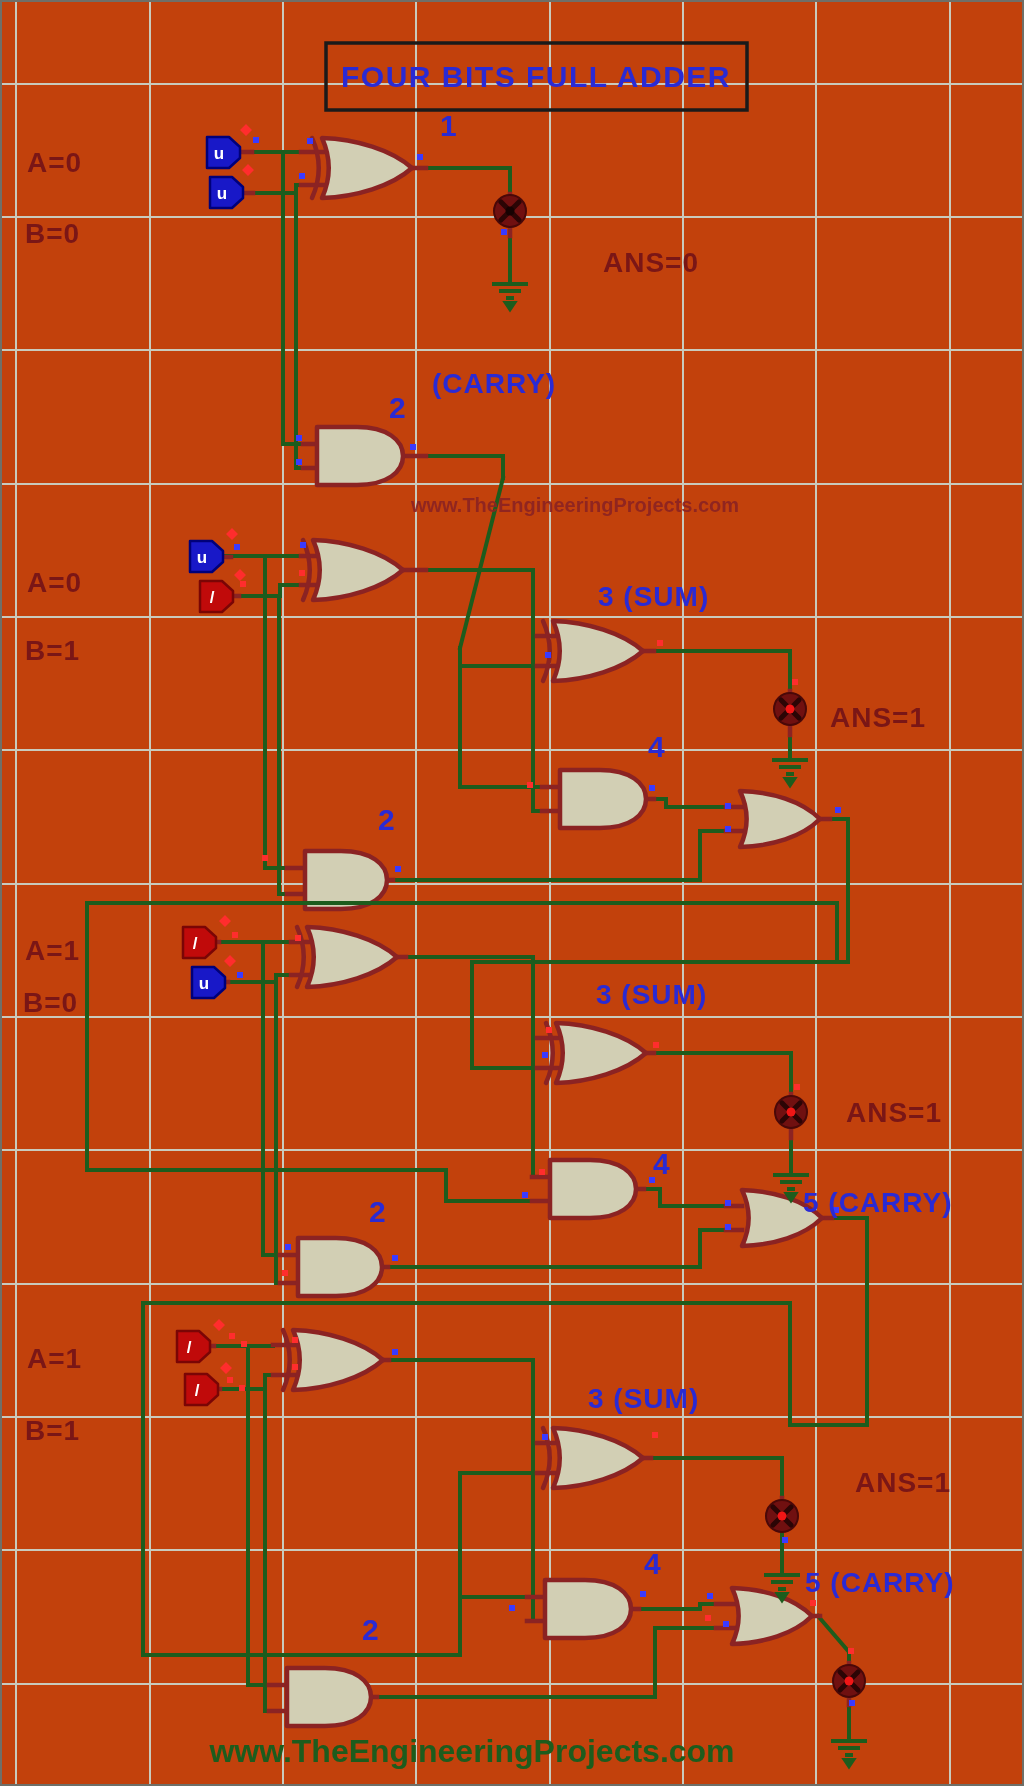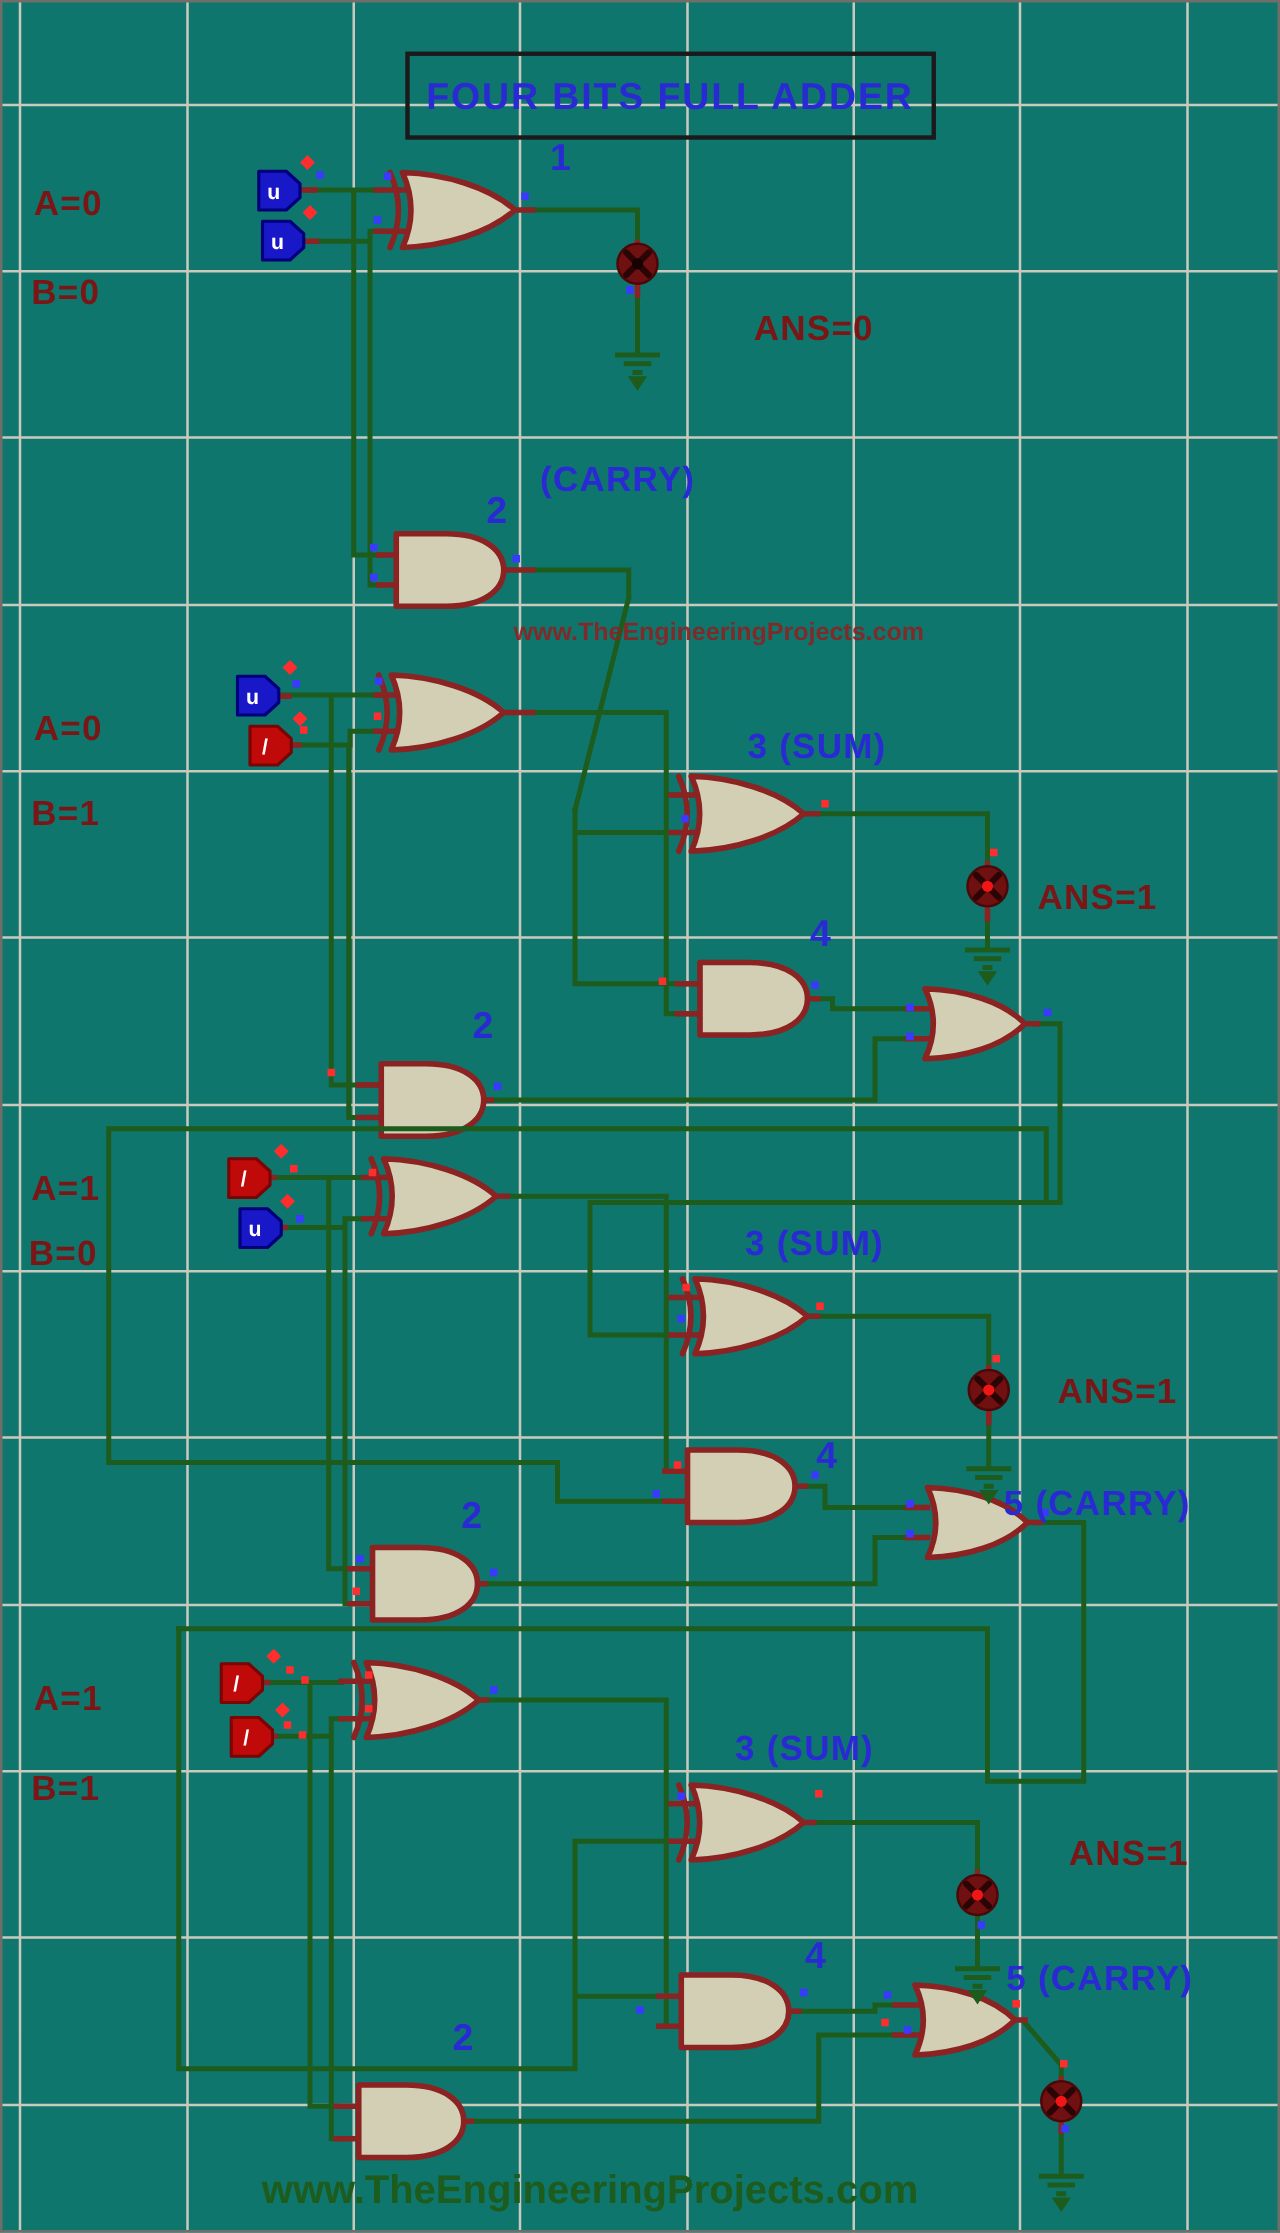--- a/index.html
+++ b/index.html
@@ -1,16 +1,16 @@
 <!DOCTYPE html>
 <html><head>
 <meta charset="utf-8">
 <style>
   html,body{margin:0;padding:0;background:#9a9a92;}
-  .canvas{position:relative;width:1024px;height:1786px;background:#0f766e;overflow:hidden;
+  .canvas{position:relative;width:1024px;height:1786px;background:#c2410c;overflow:hidden;
           font-family:"Liberation Sans", sans-serif;}
   svg{display:block}
   .grid{stroke:#c9cabd;stroke-width:2;fill:none}
   .frame{fill:none;stroke:#6f6f68;stroke-width:2}
   .wire{stroke:#1d5c1d;stroke-width:4;fill:none;stroke-linecap:square}
   .stub{stroke:#8b2323;stroke-width:4.5;fill:none;stroke-linecap:square}
   .gate{fill:#d2cfb4;stroke:#8b2323;stroke-width:4.5;stroke-linejoin:round}
   .xarc{fill:none;stroke:#8b2323;stroke-width:4.5;stroke-linecap:round}
   .dotb{fill:#3a3aff}
   .dotr{fill:#ff2d2d}

